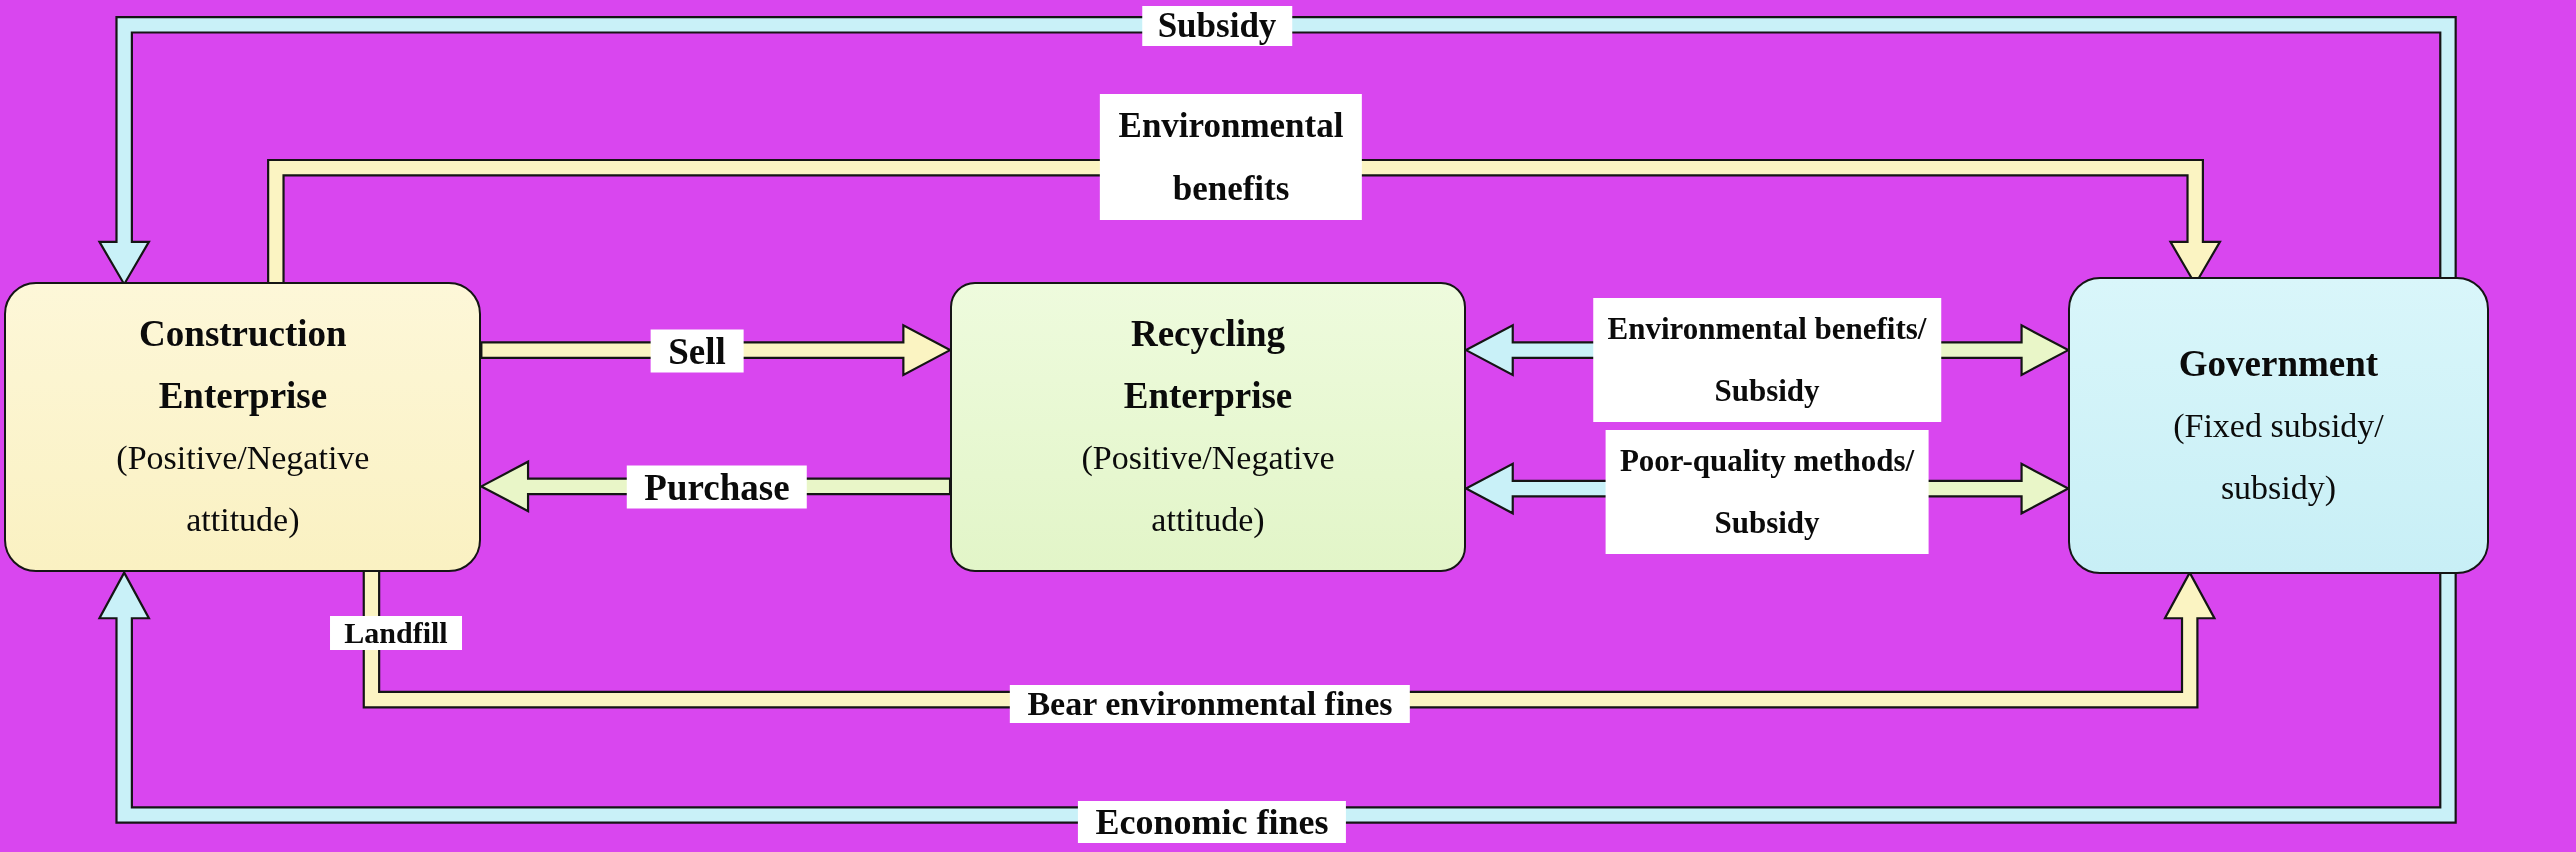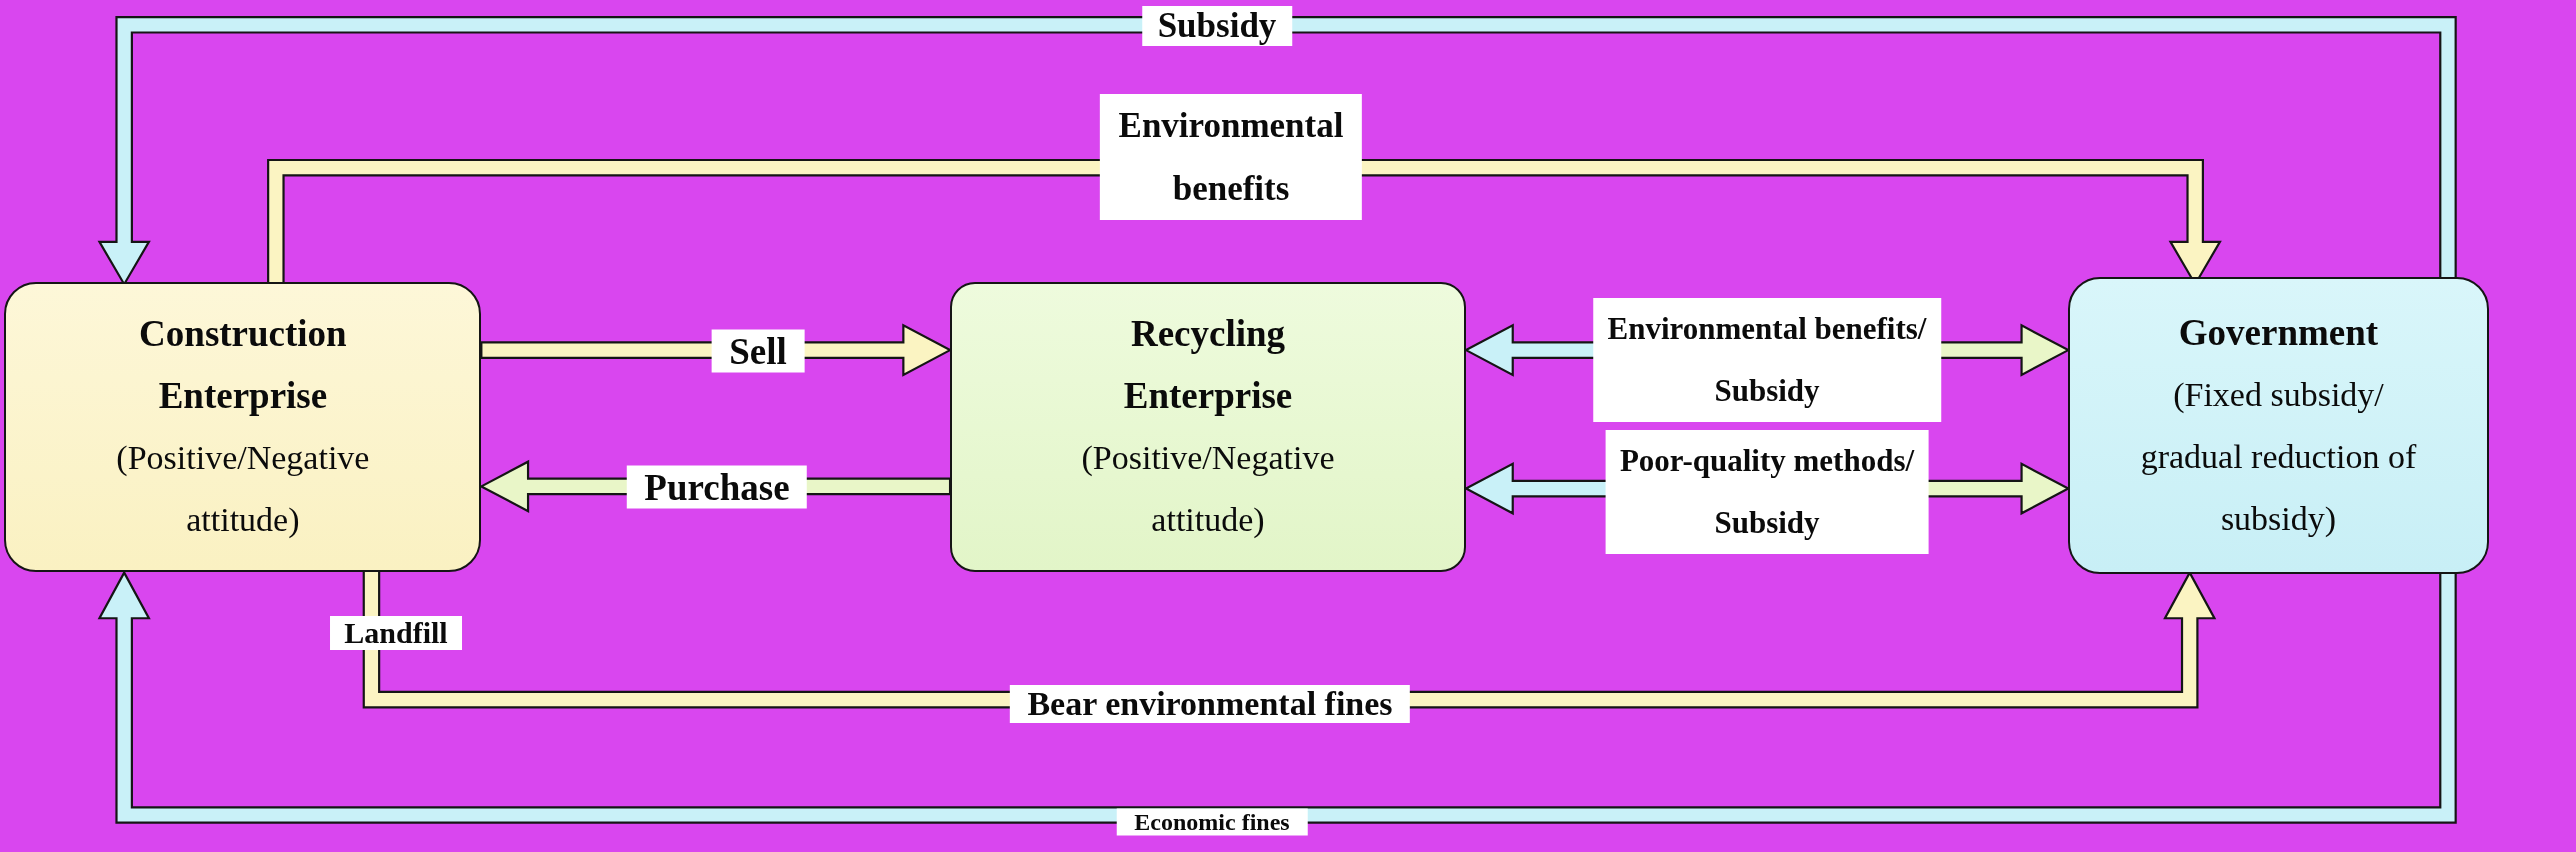--- a/index.html
+++ b/index.html
@@ -61,27 +61,27 @@
     position: absolute;
     z-index: 2;
     transform: translate(-50%, -50%);
     background: #ffffff;
     font-weight: bold;
     text-align: center;
     white-space: nowrap;
   }
   .lbl-subsidy   { left: 1217px; top: 26px;   font-size: 35px; padding: 0 15.4px; }
   .lbl-envben    { left: 1231px; top: 157px;  font-size: 35px; line-height: 63px; padding: 0 18.7px; }
-  .lbl-sell      { left: 758px; top: 351px;  font-size: 37px; padding: 0 17.6px; }
+  .lbl-sell      { left: 697px; top: 351px;  font-size: 37px; padding: 0 17.6px; }
   .lbl-purchase  { left: 717px; top: 487px;  font-size: 37px; padding: 0 17.6px; }
   .lbl-envsub    { left: 1767px; top: 360px;  font-size: 31px; line-height: 62px; padding: 0 14.3px; }
   .lbl-poorq     { left: 1767px; top: 492px;  font-size: 31px; line-height: 62px; padding: 0 14.3px; }
   .lbl-landfill  { left: 396px;  top: 633px; font-size: 30px; padding: 0 14.3px; }
   .lbl-bear      { left: 1210px; top: 704px; font-size: 34px; padding: 0 17.6px; }
-  .lbl-fines     { left: 1212px; top: 822px; font-size: 24px; padding: 0 17.6px; }
+  .lbl-fines     { left: 1212px; top: 822px; font-size: 36px; padding: 0 17.6px; }
 </style>
 </head>
 <body>
 
 <div class="canvas">
 
   <svg class="connectors" viewBox="0 0 4688 1552" xmlns="http://www.w3.org/2000/svg">
 
     <path d="M 4469 515 L 4469 31 L 212 31 L 212 440 L 181 440 L 226 517 L 271 440 L 240 440 L 240 59 L 4441 59 L 4441 515 Z" fill="#c9f1f8"></path>
 
@@ -141,18 +141,17 @@
   <div class="node node-recycling">
     <div class="node-title">Recycling</div>
     <div class="node-title">Enterprise</div>
     <div class="node-sub">(Positive/Negative</div>
     <div class="node-sub">attitude)</div>
   </div>
 
   <div class="node node-government">
     <div class="node-title">Government</div>
     <div class="node-sub">(Fixed subsidy/</div>
-    <div class="node-sub">gradual reduction of</div>
     <div class="node-sub">subsidy)</div>
   </div>
 
 </div>
 
 
 </body></html>

